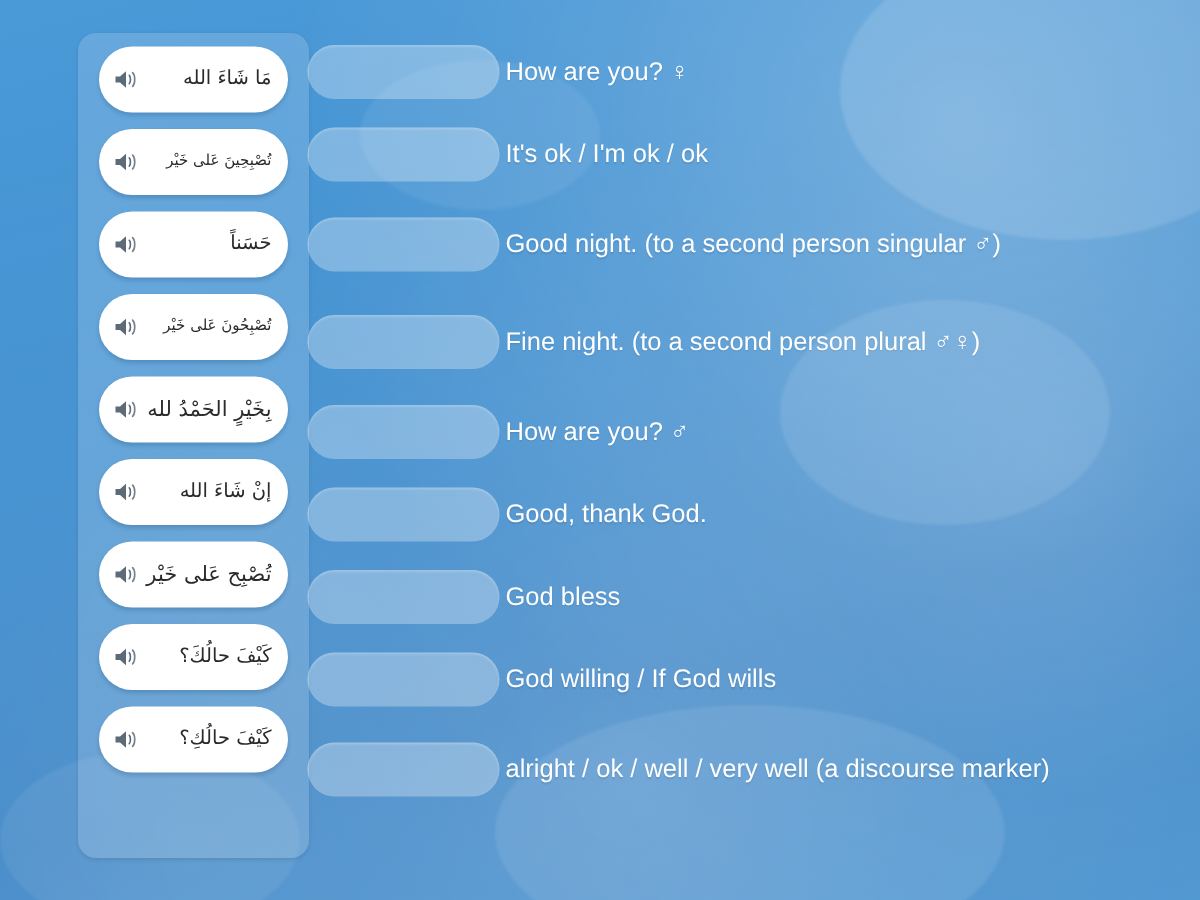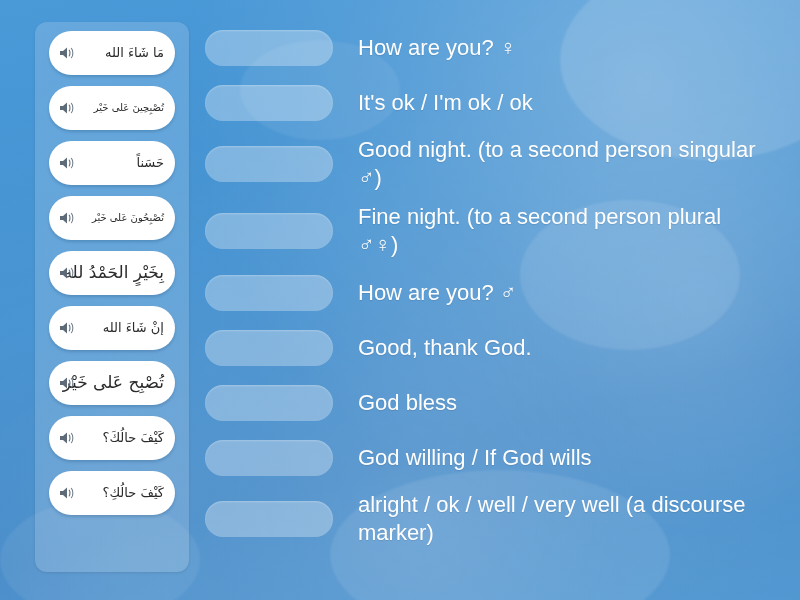--- a/index.html
+++ b/index.html
@@ -34,21 +34,21 @@
   }
   .c1 { width: 300px; height: 200px; left: 560px; top: -40px; }
   .c2 { width: 220px; height: 150px; left: 520px; top: 200px; background: rgba(255,255,255,0.10); }
   .c3 { width: 340px; height: 170px; left: 330px; top: 470px; background: rgba(255,255,255,0.09); }
   .c4 { width: 200px; height: 120px; left: 0px; top: 500px; background: rgba(255,255,255,0.07); }
   .c5 { width: 160px; height: 100px; left: 240px; top: 40px; background: rgba(255,255,255,0.07); }
 
   
   .left-panel {
     position: absolute;
-    left: 35px;
+    left: 52px;
     top: 22px;
     width: 154px;
     height: 550px;
     background: rgba(255,255,255,0.16);
     border-radius: 12px;
     box-shadow: 0 1px 3px rgba(0,0,0,0.10);
   }
   .chip-list {
     position: absolute;
     left: 0;
@@ -88,21 +88,21 @@
     font-family: "DejaVu Sans", sans-serif;
     direction: rtl;
     unicode-bidi: bidi-override;
     font-size: 13px;
     color: #2b2b2b;
     line-height: 1.15;
     white-space: nowrap;
     text-align: right;
     padding-right: 2px;
   }
-  .chip .arabic.small { font-size: 17px; }
+  .chip .arabic.small { font-size: 14px; }
   .chip .arabic.xsmall { font-size: 10px; }
 
   
   .rows {
     position: absolute;
     left: 205px;
     top: 26px;
     width: 560px;
   }
   .row {
@@ -114,23 +114,23 @@
   .drop {
     flex: 0 0 auto;
     width: 128px;
     height: 36px;
     border-radius: 18px;
     background: rgba(255,255,255,0.30);
     box-shadow: inset 0 1px 2px rgba(255,255,255,0.25);
     cursor: pointer;
   }
   .prompt {
-    margin-left: 25px;
+    margin-left: 4px;
     color: #ffffff;
-    font-size: 22px;
+    font-size: 17px;
     line-height: 1.28;
     max-width: 400px;
     text-shadow: 0 1px 1px rgba(0,0,0,0.10);
   }
   .row.tall { min-height: 54px; }
   .row.tall .drop { height: 36px; }
 </style>
 </head>
 <body>
 

